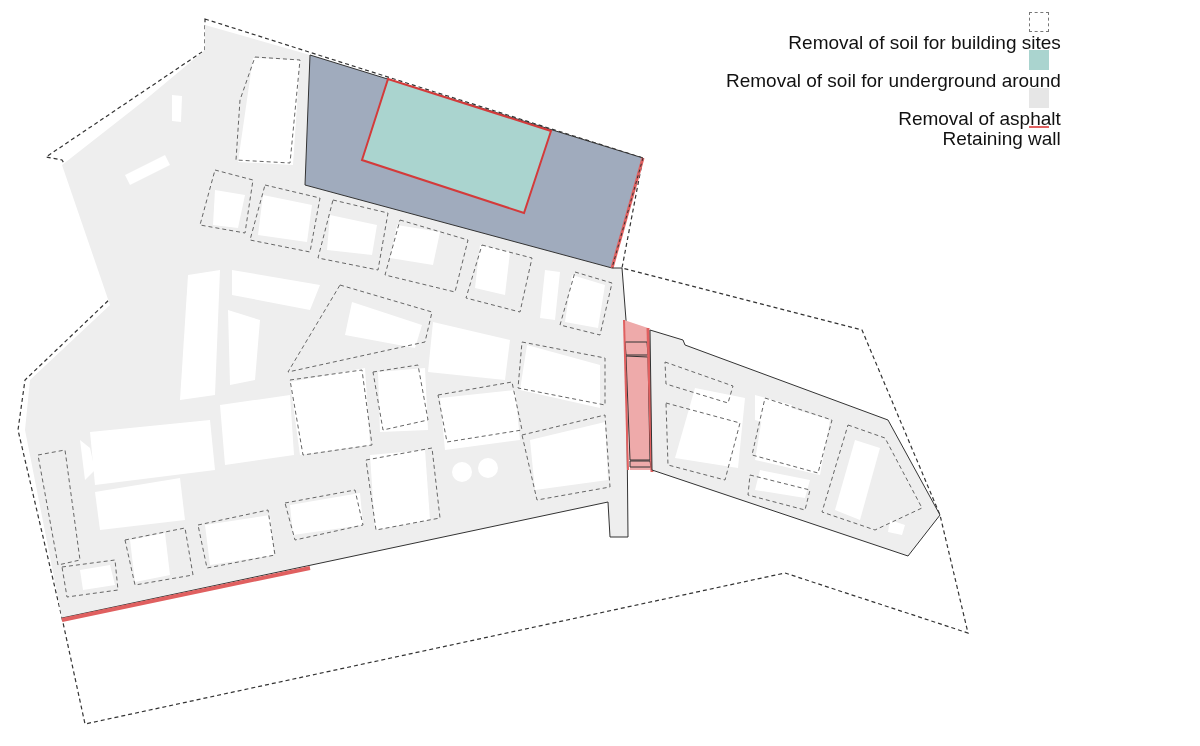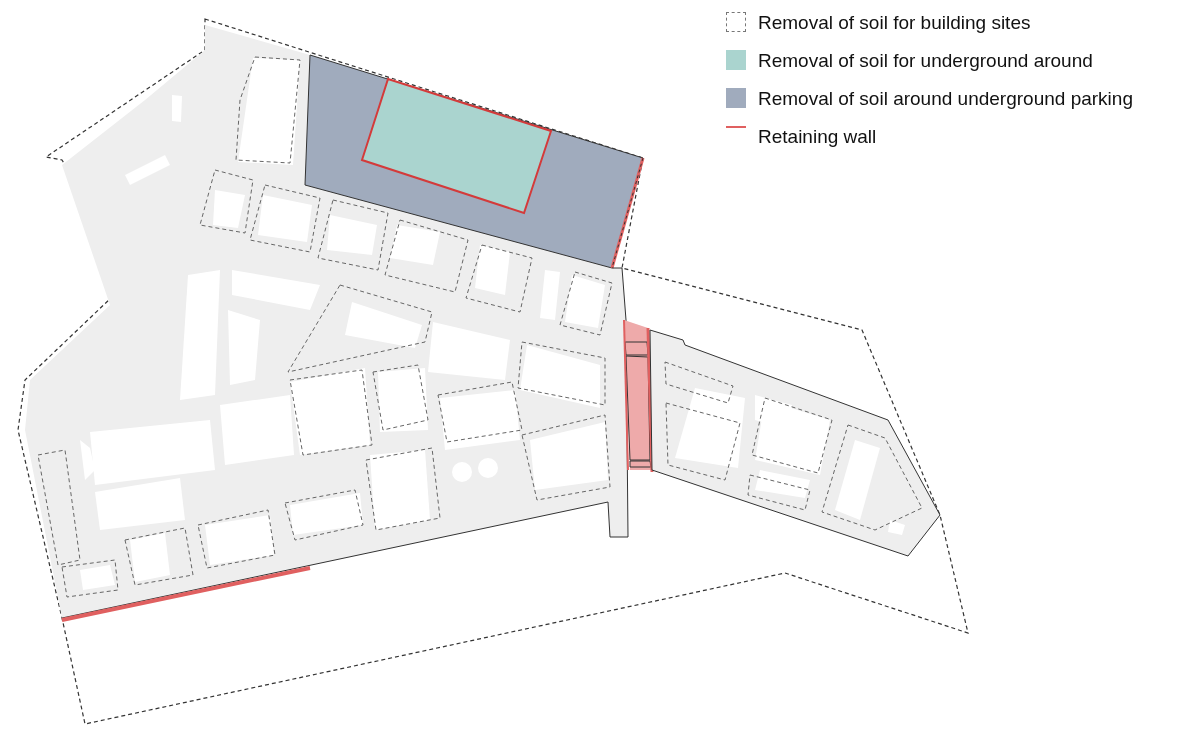--- a/index.html
+++ b/index.html
@@ -1,19 +1,19 @@
 <!DOCTYPE html>
 <html><head>
 <meta charset="utf-8">
 <style>
   html, body { margin: 0; padding: 0; background: #ffffff; }
   body { width: 1200px; height: 746px; position: relative; overflow: hidden; font-family: "Liberation Sans", sans-serif; }
   #map { position: absolute; left: 0; top: 0; width: 1200px; height: 746px; }
   .legend { position: absolute; left: 726px; top: 12px; }
-  .legend-item { display: flex; align-items: flex-start; height: 38px; }
+  .legend-item { display: flex; align-items: flex-end; height: 38px; flex-direction: column; }
   .swatch { width: 20px; height: 20px; margin-right: 12px; box-sizing: border-box; flex: 0 0 auto; }
   .swatch.dashed { border: 1px dashed #777; background: #fff; }
   .swatch.line { height: 2px; background: #e06060; }
   .legend-label { font-size: 19px; color: #111; white-space: nowrap; }
 </style>
 </head>
 <body>
 
 <svg id="map" viewBox="0 0 1200 746" xmlns="http://www.w3.org/2000/svg">
 
@@ -118,20 +118,20 @@
 <div class="legend">
   <div class="legend-item">
     <span class="swatch dashed"></span>
     <span class="legend-label">Removal of soil for building sites</span>
   </div>
   <div class="legend-item">
     <span class="swatch" style="background:#aad4cf"></span>
     <span class="legend-label">Removal of soil for underground around</span>
   </div>
   <div class="legend-item">
-    <span class="swatch" style="background:#a0abbd"></span>
-    <span class="legend-label">Removal of soil around underground parking</span>
+    <span class="swatch" style="background:#e6e6e6"></span>
+    <span class="legend-label">Removal of asphalt</span>
   </div>
   <div class="legend-item">
     <span class="swatch line"></span>
     <span class="legend-label">Retaining wall</span>
   </div>
 </div>
 
 </body></html>

